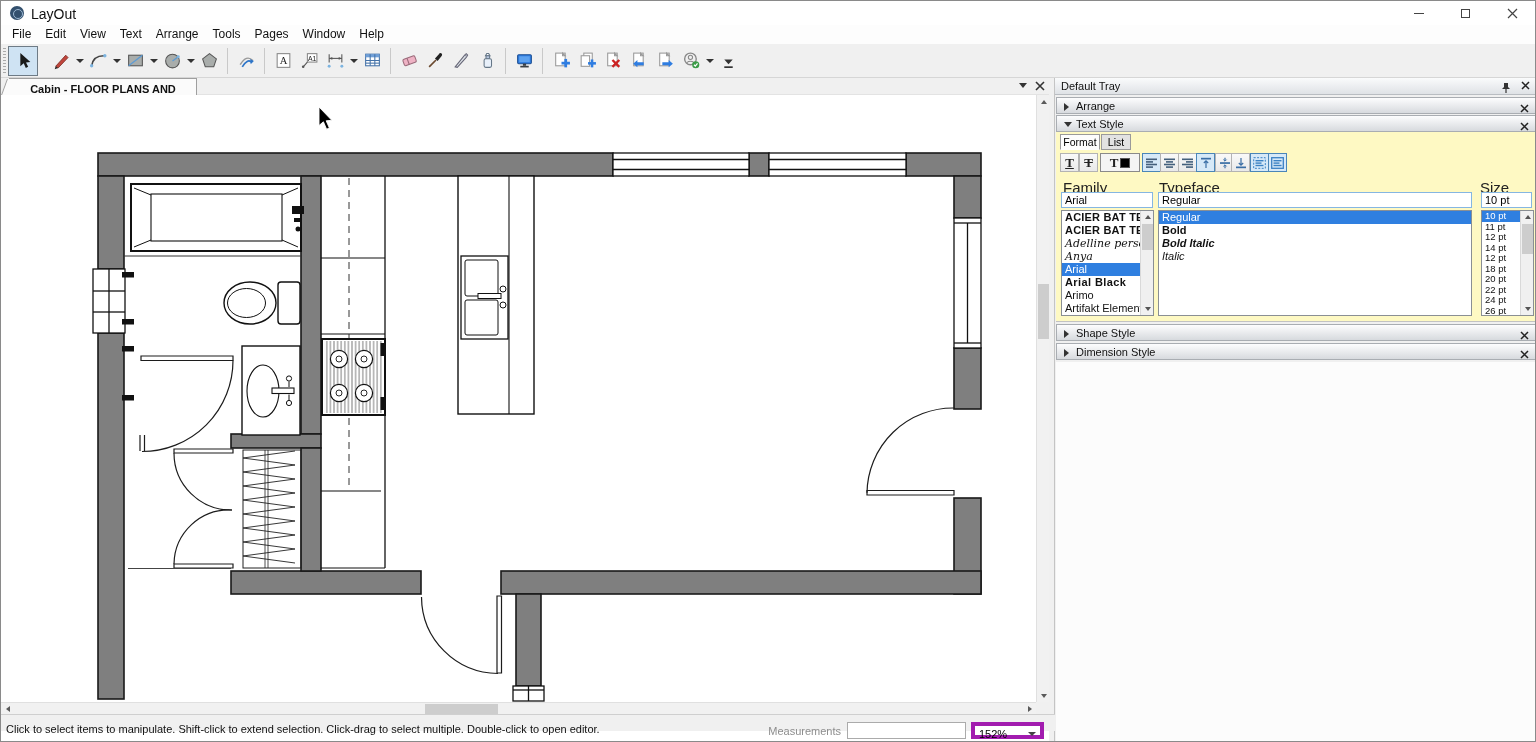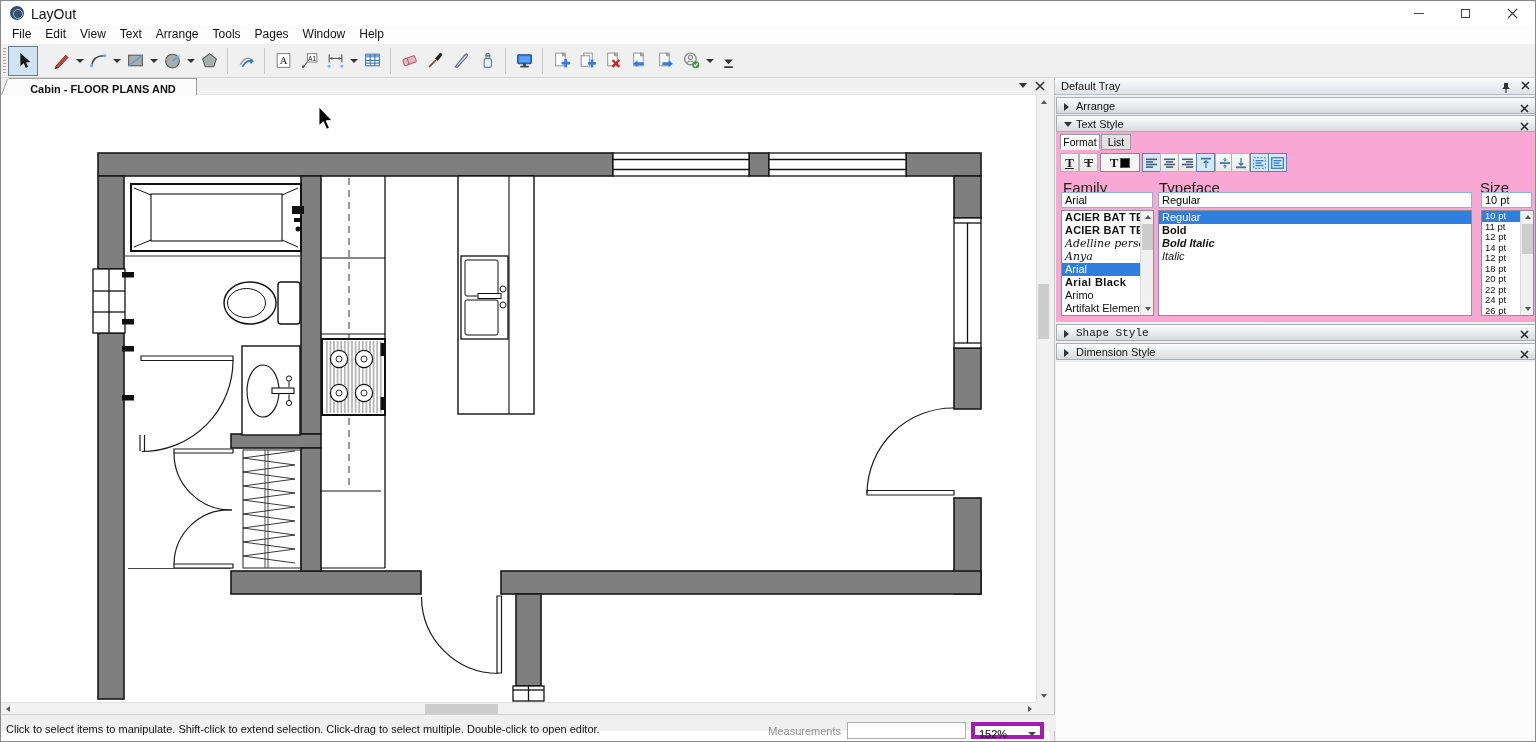--- a/index.html
+++ b/index.html
@@ -92,30 +92,30 @@
   #tray { position:absolute; left:1054px; top:77px; width:482px; height:665px; background:#f0f0f0; }
   #tray-titlebar { position:absolute; left:0; top:0; width:482px; height:17px;
       background:linear-gradient(#fafbfc,#dfe2e6); border-bottom:1px solid #b9bdc2;text-align:right; }
   #tray-title { position:absolute; left:6px; top:2px; font-size:11px; color:#111; }
   #tray-pin { position:absolute; right:26px; top:2px; }
   #tray-close { position:absolute; right:7px; top:2px; }
   .x-glyph { font:bold 11px "DejaVu Sans",sans-serif; color:#222; }
 
   .tray-section { position:absolute; left:1px; width:480px; height:17px;
       background:linear-gradient(#fdfdfe,#d7dade); border:1px solid #a9adb2; }
-  #sec-colors { top:19px; } #sec-textstyle { top:37px;text-align:right; } #sec-shapestyle { top:246px;font-family:Liberation Mono, monospace; } #sec-dimstyle { top:265px; }
+  #sec-colors { top:19px; } #sec-textstyle { top:37px;text-align:right; } #sec-shapestyle { top:246px; } #sec-dimstyle { top:265px; }
   .sec-arrow { position:absolute; left:7px; top:5px; width:0; height:0; }
   .sec-arrow.collapsed { border-top:4px solid transparent; border-bottom:4px solid transparent; border-left:5px solid #333; }
   .sec-arrow.expanded { border-left:4px solid transparent; border-right:4px solid transparent; border-top:5px solid #333; top:6px;}
   .sec-label { position:absolute; left:19px; top:2px; font-size:11px; color:#111; }
   .sec-close { position:absolute; right:6px; top:1px; }
   #tray-rest { position:absolute; left:1px; top:284px; width:480px; height:380px; background:#fcfcfc; }
 
   
-  #ts-body { position:absolute; left:1px; top:54px; width:480px; height:190px; background:#f9a8d4;
+  #ts-body { position:absolute; left:1px; top:54px; width:480px; height:190px; background:#fef9c3;
              border-bottom:1px solid #c2c2c2; }
   .ts-tab { position:absolute; top:2px; height:16px; font-size:10.5px; text-align:center; line-height:15px;
             border:1px solid #9a9a9a; }
   #tab-format { left:4px; width:40px; background:#fdfdfd; border-bottom:1px solid #fdfdfd; z-index:2; }
   #tab-list { left:45px; width:30px; background:#e2e2e2; }
 
   #fmt-row { position:absolute; left:4px; top:21px; height:20px; }
   .fb { position:absolute; top:0; width:19px; height:19px; border:1px solid #b3b3b3;
         background:linear-gradient(#f9f9f9,#e9e9e9); display:flex; align-items:center; justify-content:center; gap:2px; }
   .fb.selected { border-color:#4a86b8; background:#d6e9f8; }

